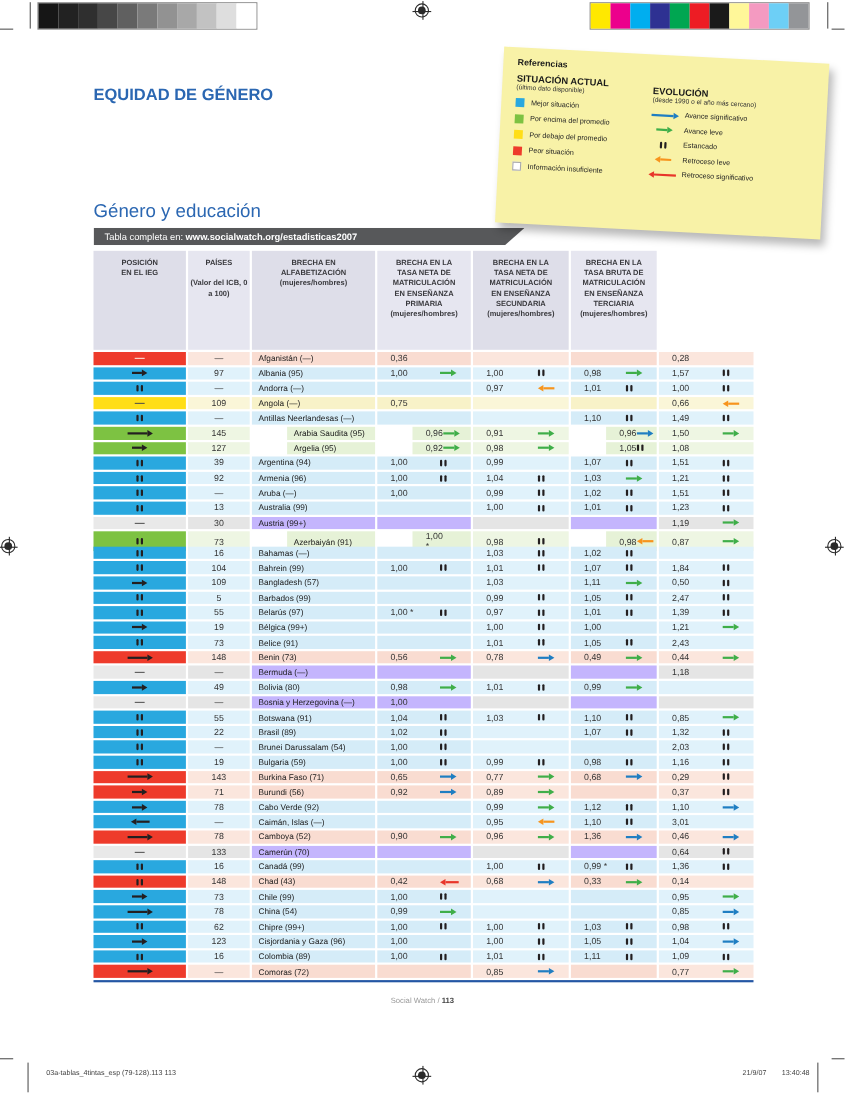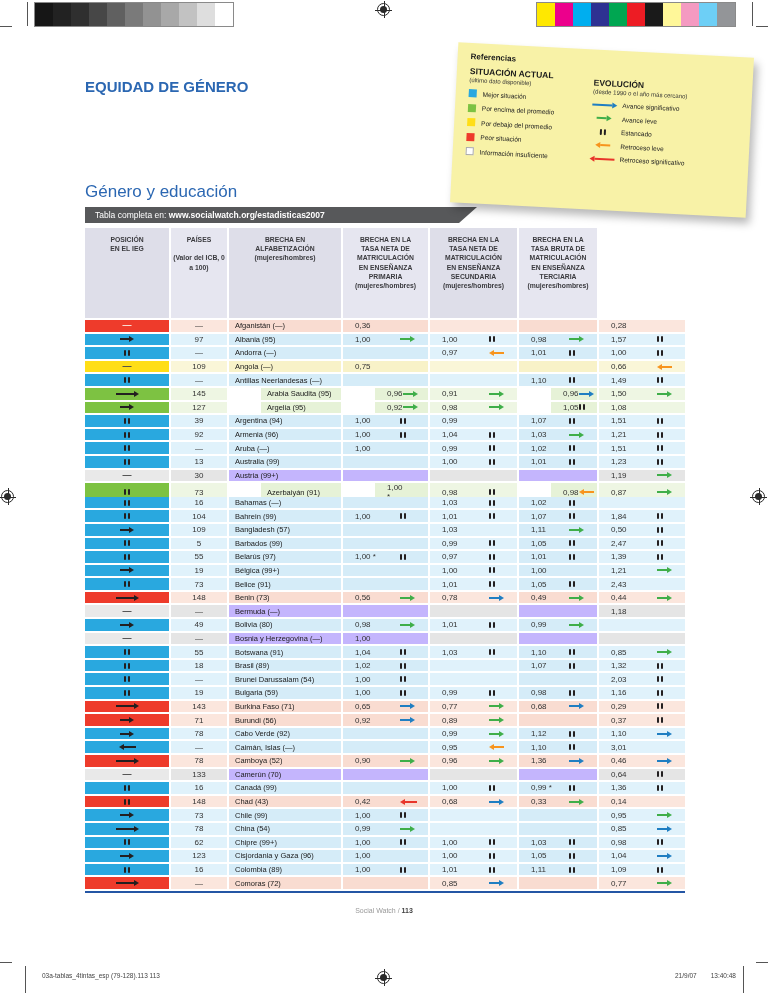--- a/index.html
+++ b/index.html
@@ -1203,21 +1203,21 @@
             </span>
           </div>
         </div>
         <div class="trow st-blue">
           <div class="cell sum">
             <span class="est">
               <i></i>
               <i></i>
             </span>
           </div>
-          <div class="cell pos t2">18</div>
+          <div class="cell pos t2">22</div>
           <div class="cell country t1">Brasil (89)</div>
           <div class="cell data t1">
             <span class="val">1,02</span>
             <span class="symslot">
               <span class="est">
                 <i></i>
                 <i></i>
               </span>
             </span>
           </div>

